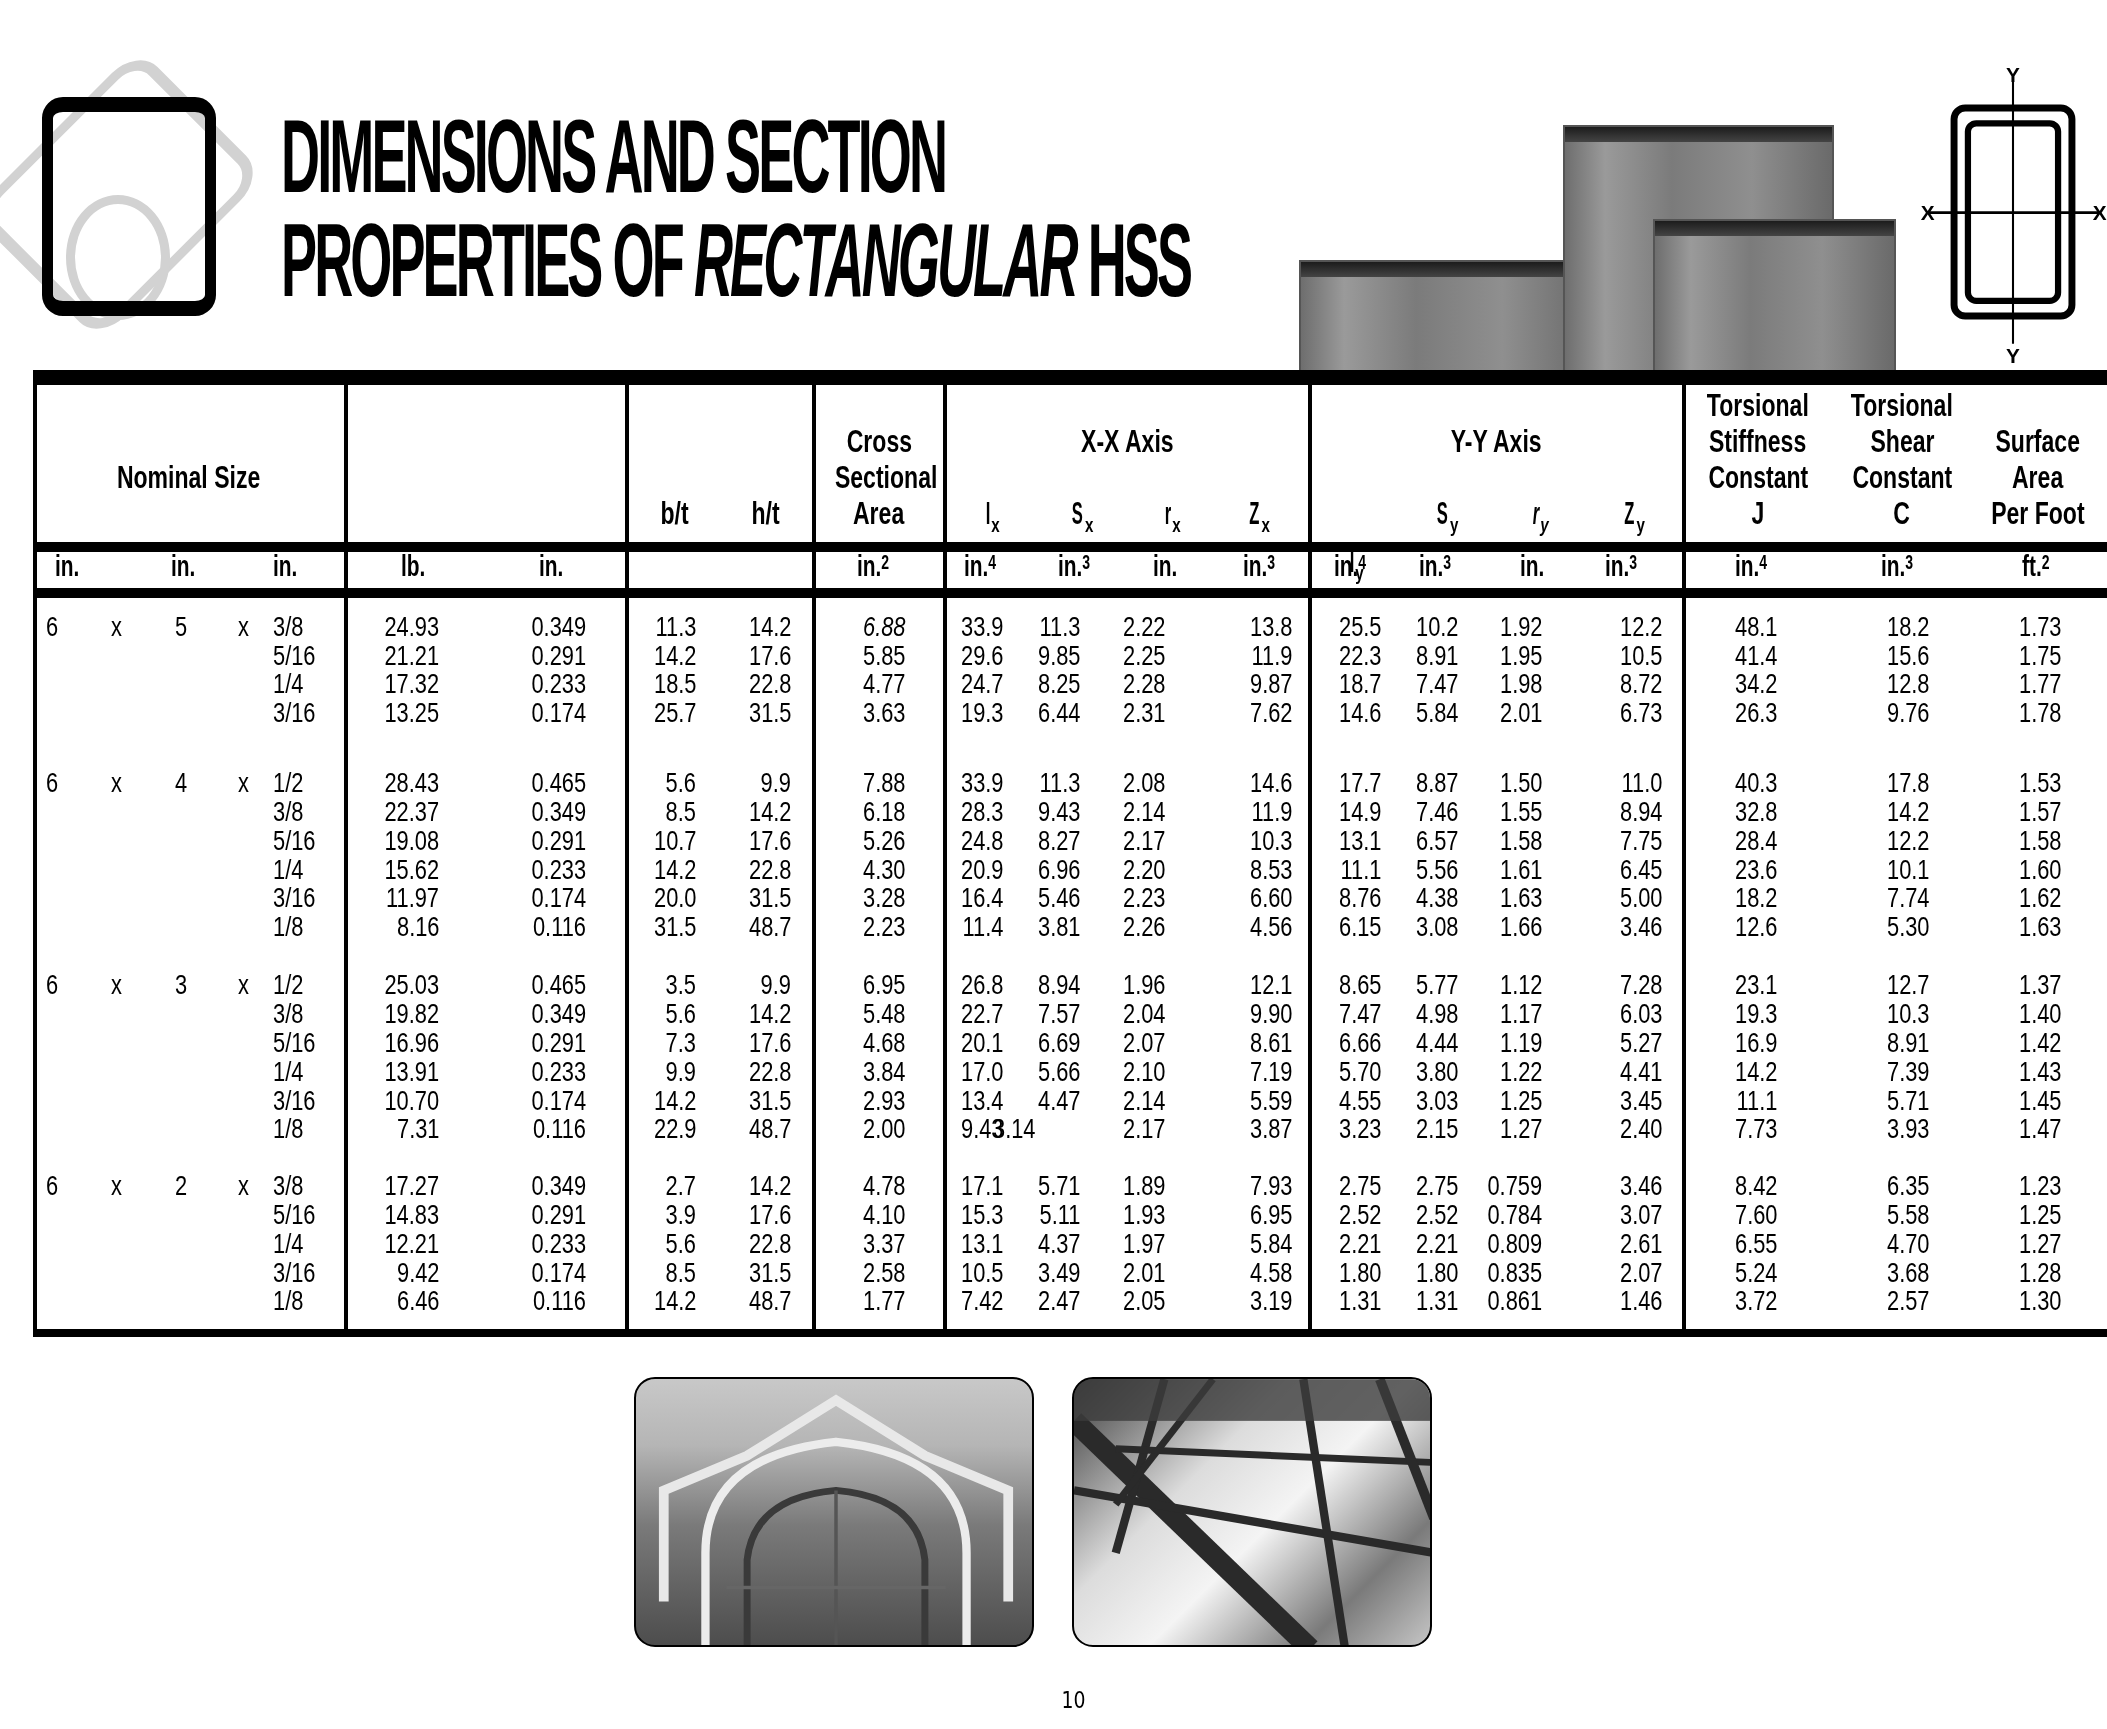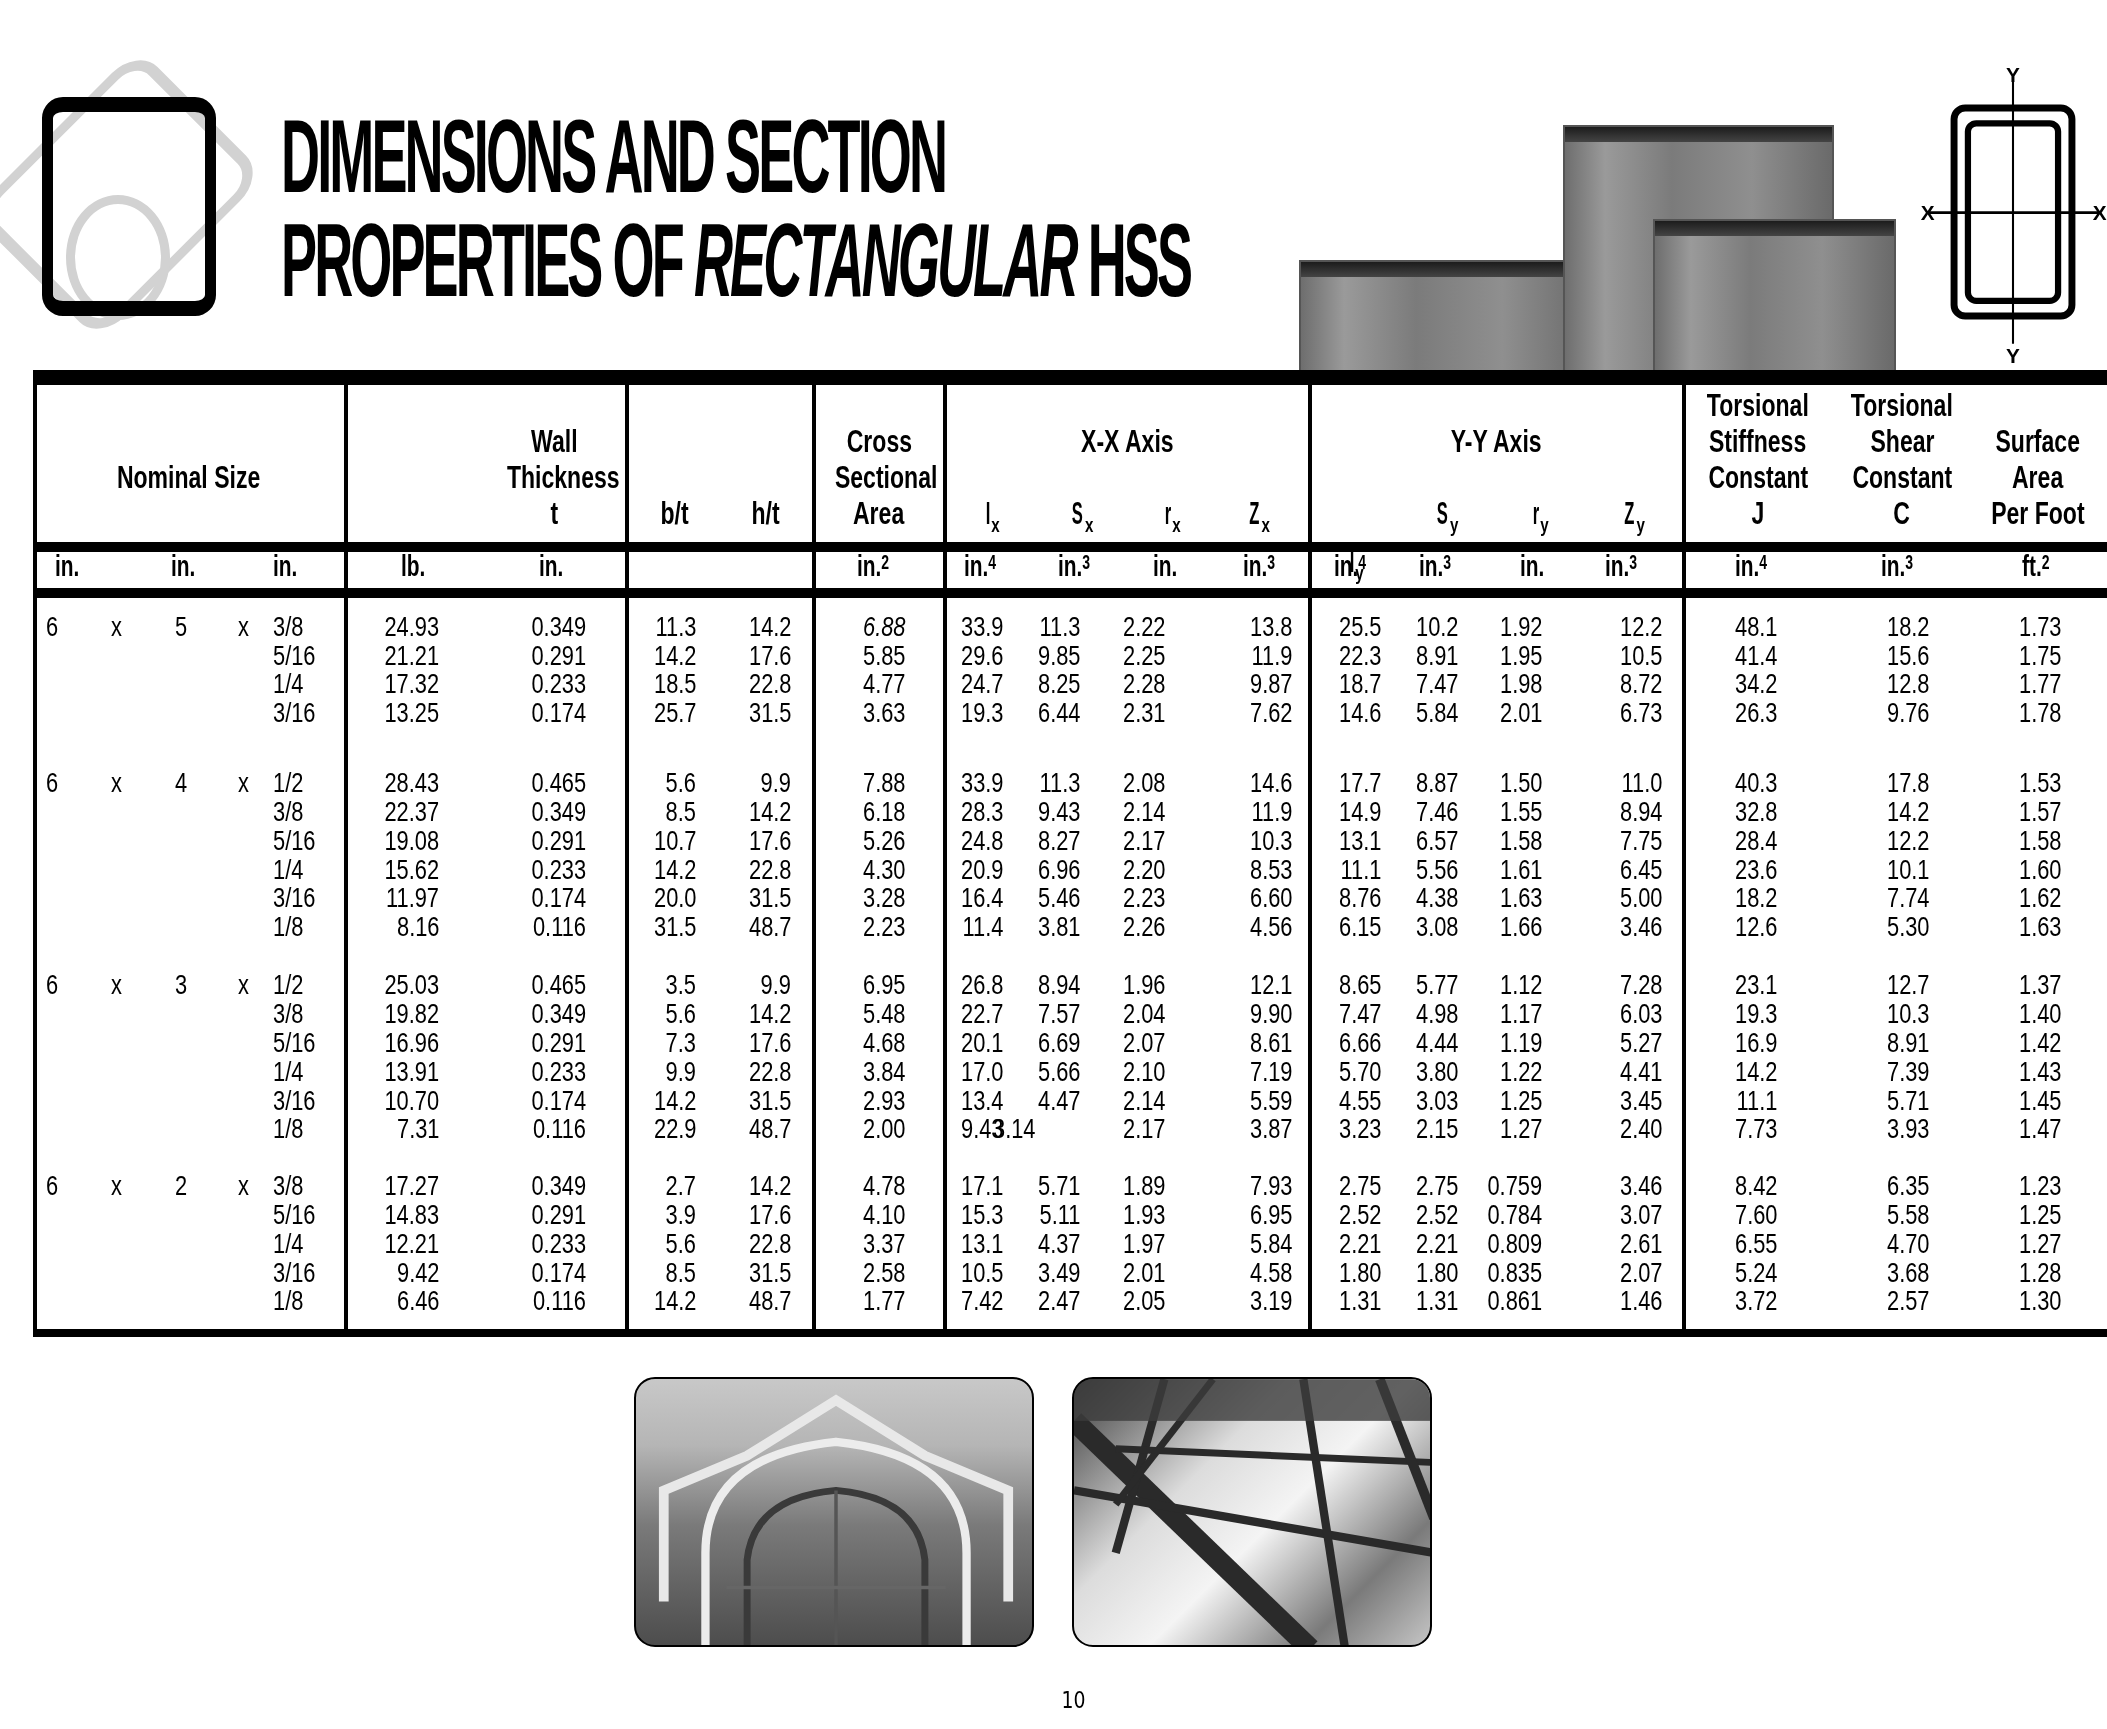--- a/index.html
+++ b/index.html
@@ -82,39 +82,36 @@
   <div class="vline" style="left:0; top:0; height:967px; width:4.2px;"></div>
   <div class="vline" style="left:311px; top:0; height:967px;"></div>
   <div class="vline" style="left:592px; top:0; height:967px;"></div>
   <div class="vline" style="left:779px; top:0; height:967px;"></div>
   <div class="vline" style="left:910px; top:0; height:967px;"></div>
   <div class="vline" style="left:1275px; top:0; height:967px;"></div>
   <div class="vline" style="left:1649px; top:0; height:967px;"></div>
 
   <div class="hdr" style="left:0; width:311px; top:89px;"><span>Nominal Size</span></div>
 
-  <div class="hdr" style="left:452px; width:139px; top:53px;">
-    <span>Wall</span><br><span>Thickness</span><br><span>t</span>
-  </div>
   <div class="hdr" style="left:604px; width:76px; top:125px;"><span>b/t</span></div>
   <div class="hdr" style="left:695px; width:76px; top:125px;"><span>h/t</span></div>
   <div class="hdr" style="left:782px; width:128px; top:53px;">
     <span>Cross</span><br><span>Sectional</span><br><span>Area</span>
   </div>
   <div class="hdr" style="left:914px; width:361px; top:53px;"><span>X-X Axis</span></div>
   <div class="hdr" style="left:1278px; width:370px; top:53px;"><span>Y-Y Axis</span></div>
 
   <div class="hdr sym" style="left:921px; width:76px; top:125px;"><span><span>I</span><sub>x</sub></span></div>
   <div class="hdr sym" style="left:1011px; width:76px; top:125px;"><span><span>S</span><sub>x</sub></span></div>
   <div class="hdr sym" style="left:1101px; width:76px; top:125px;"><span><span>r</span><sub>x</sub></span></div>
   <div class="hdr sym" style="left:1188px; width:76px; top:125px;"><span><span>Z</span><sub>x</sub></span></div>
 
   <div class="hdr sym" style="left:1285px; width:76px; top:125px;margin-top:48px;"><span><span>I</span><sub>y</sub></span></div>
   <div class="hdr sym" style="left:1376px; width:76px; top:125px;"><span><span>S</span><sub>y</sub></span></div>
-  <div class="hdr sym" style="left:1469px; width:76px; top:125px;"><span><span>r</span><sub>y</sub></span></div>
+  <div class="hdr sym" style="left:1469px; width:76px; top:125px;font-style:italic;"><span><span>r</span><sub>y</sub></span></div>
   <div class="hdr sym" style="left:1563px; width:76px; top:125px;"><span><span>Z</span><sub>y</sub></span></div>
 
   <div class="hdr" style="left:1652px; width:146px; top:16.7px;">
     <span>Torsional</span><br><span>Stiffness</span><br><span>Constant</span><br><span>J</span>
   </div>
   <div class="hdr" style="left:1796px; width:146px; top:16.7px;">
     <span>Torsional</span><br><span>Shear</span><br><span>Constant</span><br><span>C</span>
   </div>
   <div class="hdr" style="left:1932px; width:146px; top:53px;">
     <span>Surface</span><br><span>Area</span><br><span>Per Foot</span>

